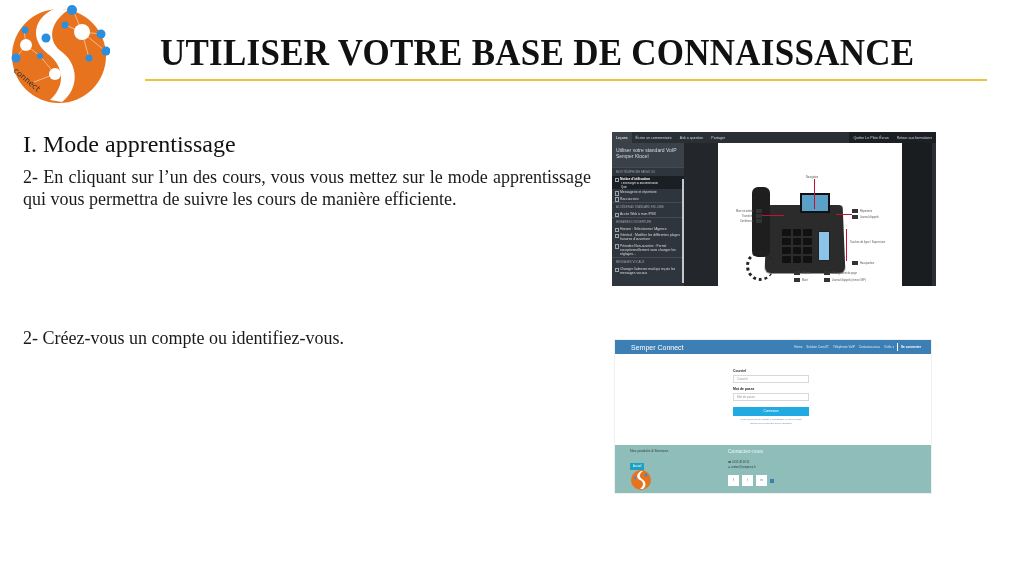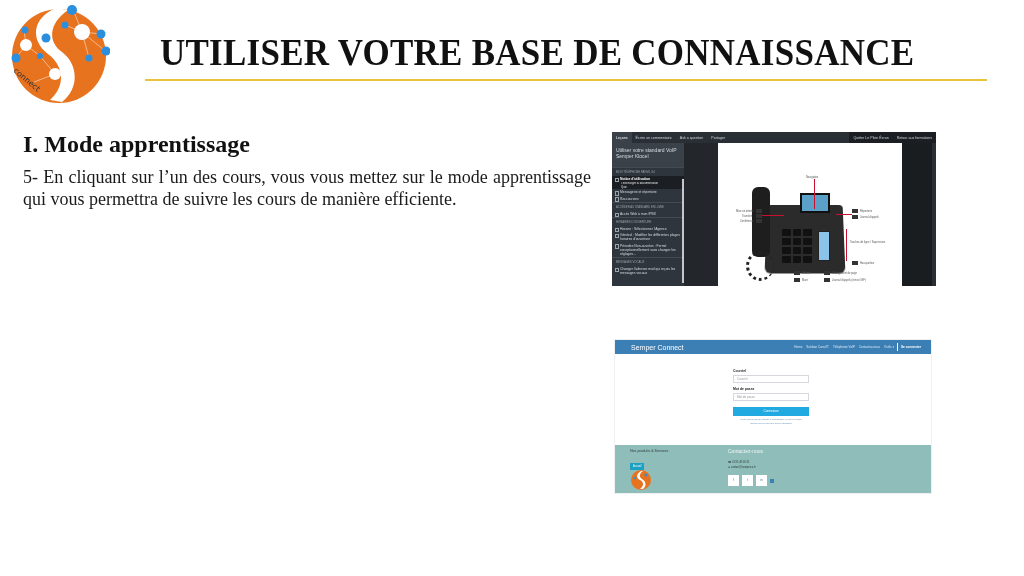--- a/index.html
+++ b/index.html
@@ -8,21 +8,21 @@
 
   
   .logo { position: absolute; left: 4px; top: 2px; width: 106px; height: 102px; }
 
   
   .title { position: absolute; left: 160px; top: 30px; width: 820px; font-family: "Liberation Serif", serif; font-weight: bold; font-size: 38px; letter-spacing: 0.3px; color: #111; transform: scaleX(0.92); transform-origin: left; white-space: nowrap; }
   .title-rule { position: absolute; left: 145px; top: 79px; width: 842px; height: 2px; background: #e9c43c; }
 
   
   .section { position: absolute; left: 23px; font-family: "Liberation Serif", serif; }
-  .section h2 { font-size: 24px; font-weight: bold; color: #111; margin-bottom: 8px; }
+  .section h2 { font-size: 24px; font-weight: normal; color: #111; margin-bottom: 8px; }
   .section p { font-size: 18px; line-height: 22px; color: #1a1a1a; text-align: justify; margin-bottom: 8px; }
   .s1 { top: 131px; width: 568px; }
   .s2 { top: 327px; width: 522px; }
 
   
   .shot1 { position: absolute; left: 612px; top: 132px; width: 324px; height: 154px; background: #1f2327; overflow: hidden; font-family: "Liberation Sans", sans-serif; }
   .s1-topbar { position: absolute; left: 0; top: 0; width: 324px; height: 11px; background: #2a2f35; display: flex; align-items: center; }
   .s1-tab { font-size: 3.6px; color: #cfd4da; padding: 0 4px; height: 11px; display: flex; align-items: center; white-space: nowrap; }
   .s1-tab.active { background: #3a4149; color: #fff; }
   .s1-tab.right { background: #1b1f23; }
@@ -116,24 +116,25 @@
       <circle cx="36" cy="54" r="3"></circle>
   </g>
   <text x="8" y="72" font-size="8" fill="#333" font-family="DejaVu Sans, sans-serif" transform="rotate(40 12 72)">connect</text>
 </svg>
 
 <div class="title">UTILISER VOTRE BASE DE CONNAISSANCE</div>
 <div class="title-rule"></div>
 
 <div class="section s1">
   <h2>I. Mode apprentissage</h2>
-  <p>5- En cliquant sur l’un des cours, vous vous mettez sur le mode apprentissage qui vous permettra de suivre les cours de manière efficiente.</p>
+  <p>2- En cliquant sur l’un des cours, vous vous mettez sur le mode apprentissage qui vous permettra de suivre les cours de manière efficiente.</p>
 </div>
 
 <div class="section s2">
+  <p>2- Créez-vous un compte ou identifiez-vous.</p>
 </div>
 
 <div class="shot1">
   <div class="s1-topbar">
     <div class="s1-tab active">Leçons</div>
     <div class="s1-tab">Écrire un commentaire</div>
     <div class="s1-tab">Ask a question</div>
     <div class="s1-tab">Partager</div>
     <div class="s1-spacer"></div>
     <div class="s1-tab right">Quitter Le Plein Écran</div>

